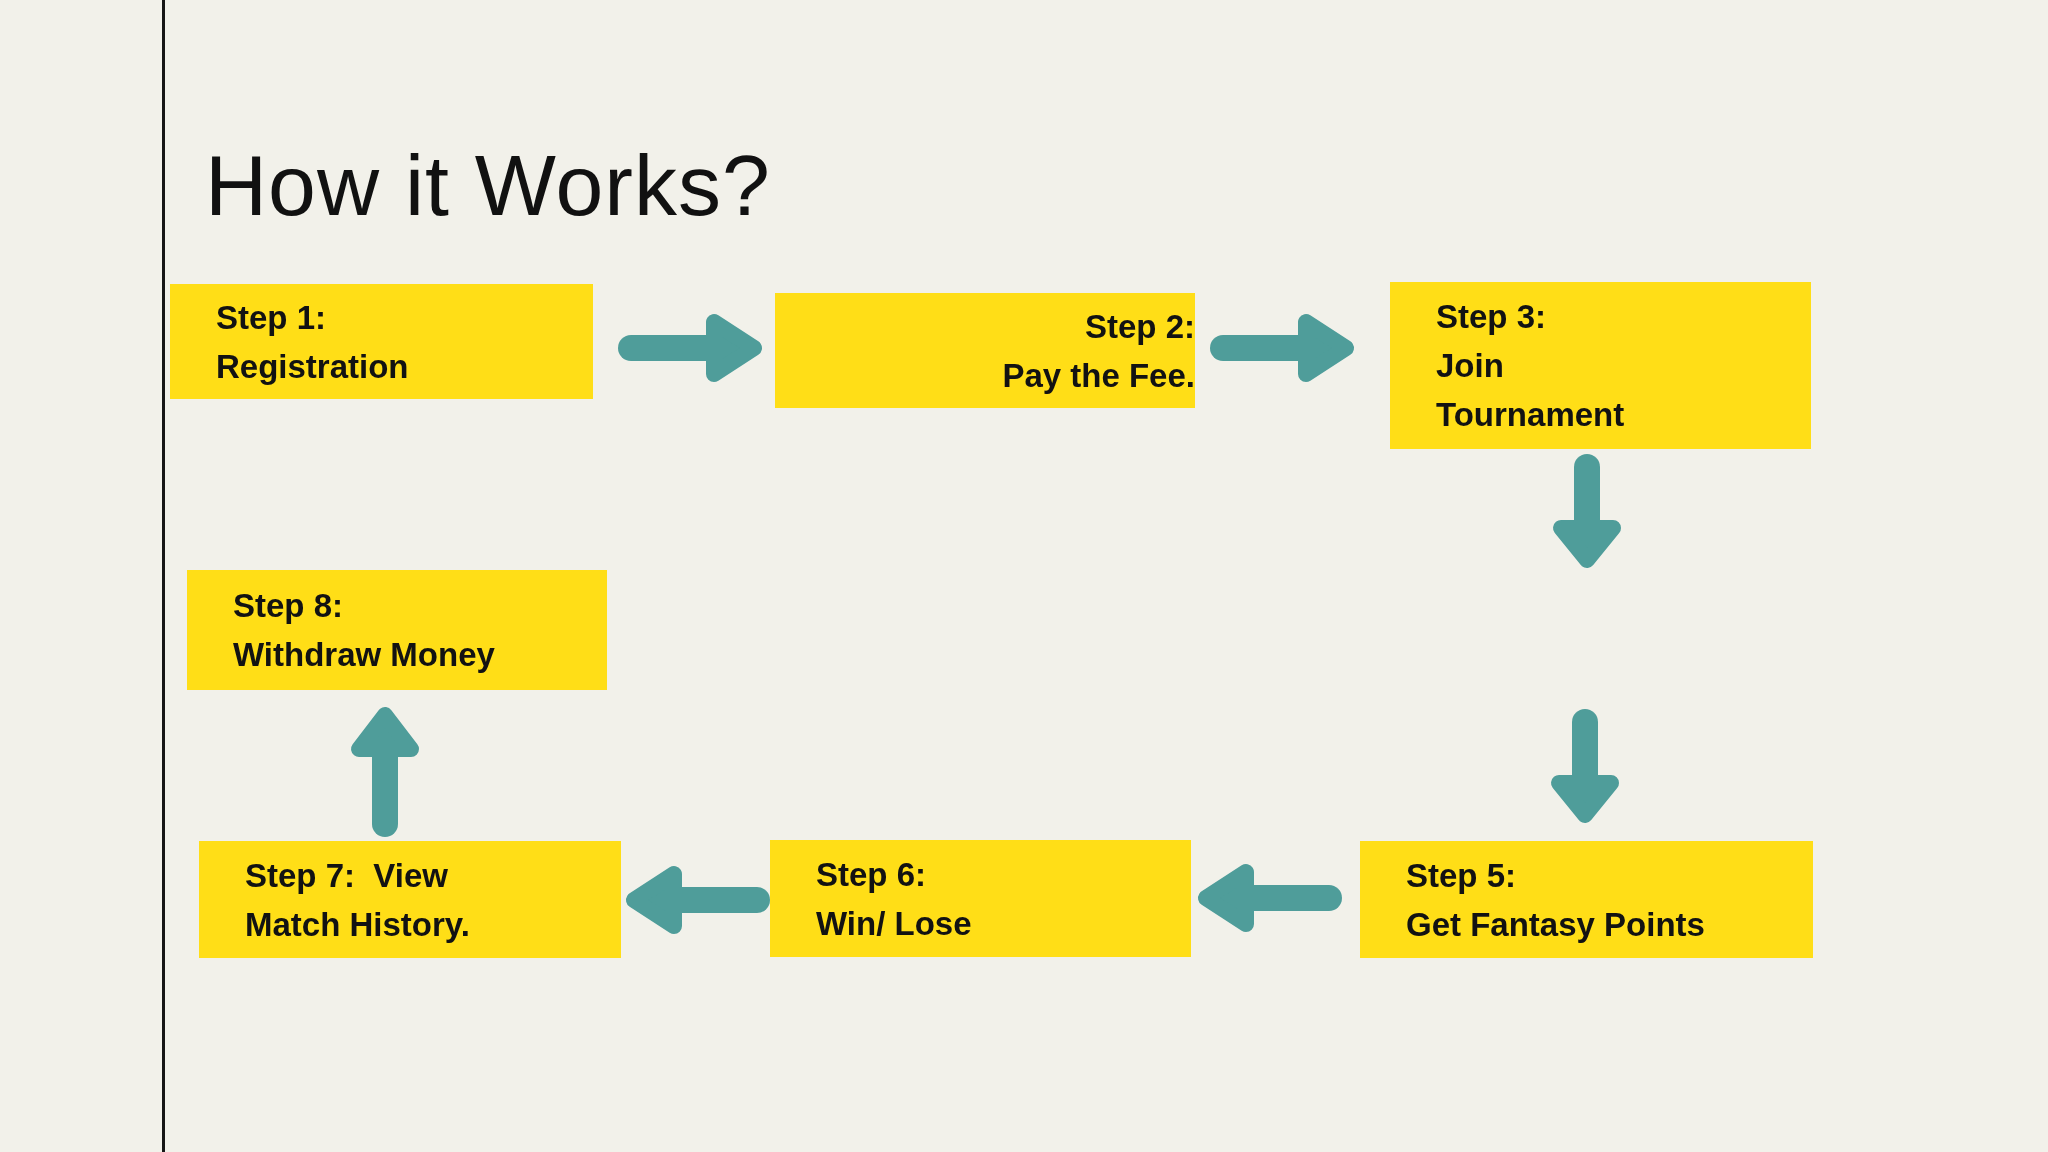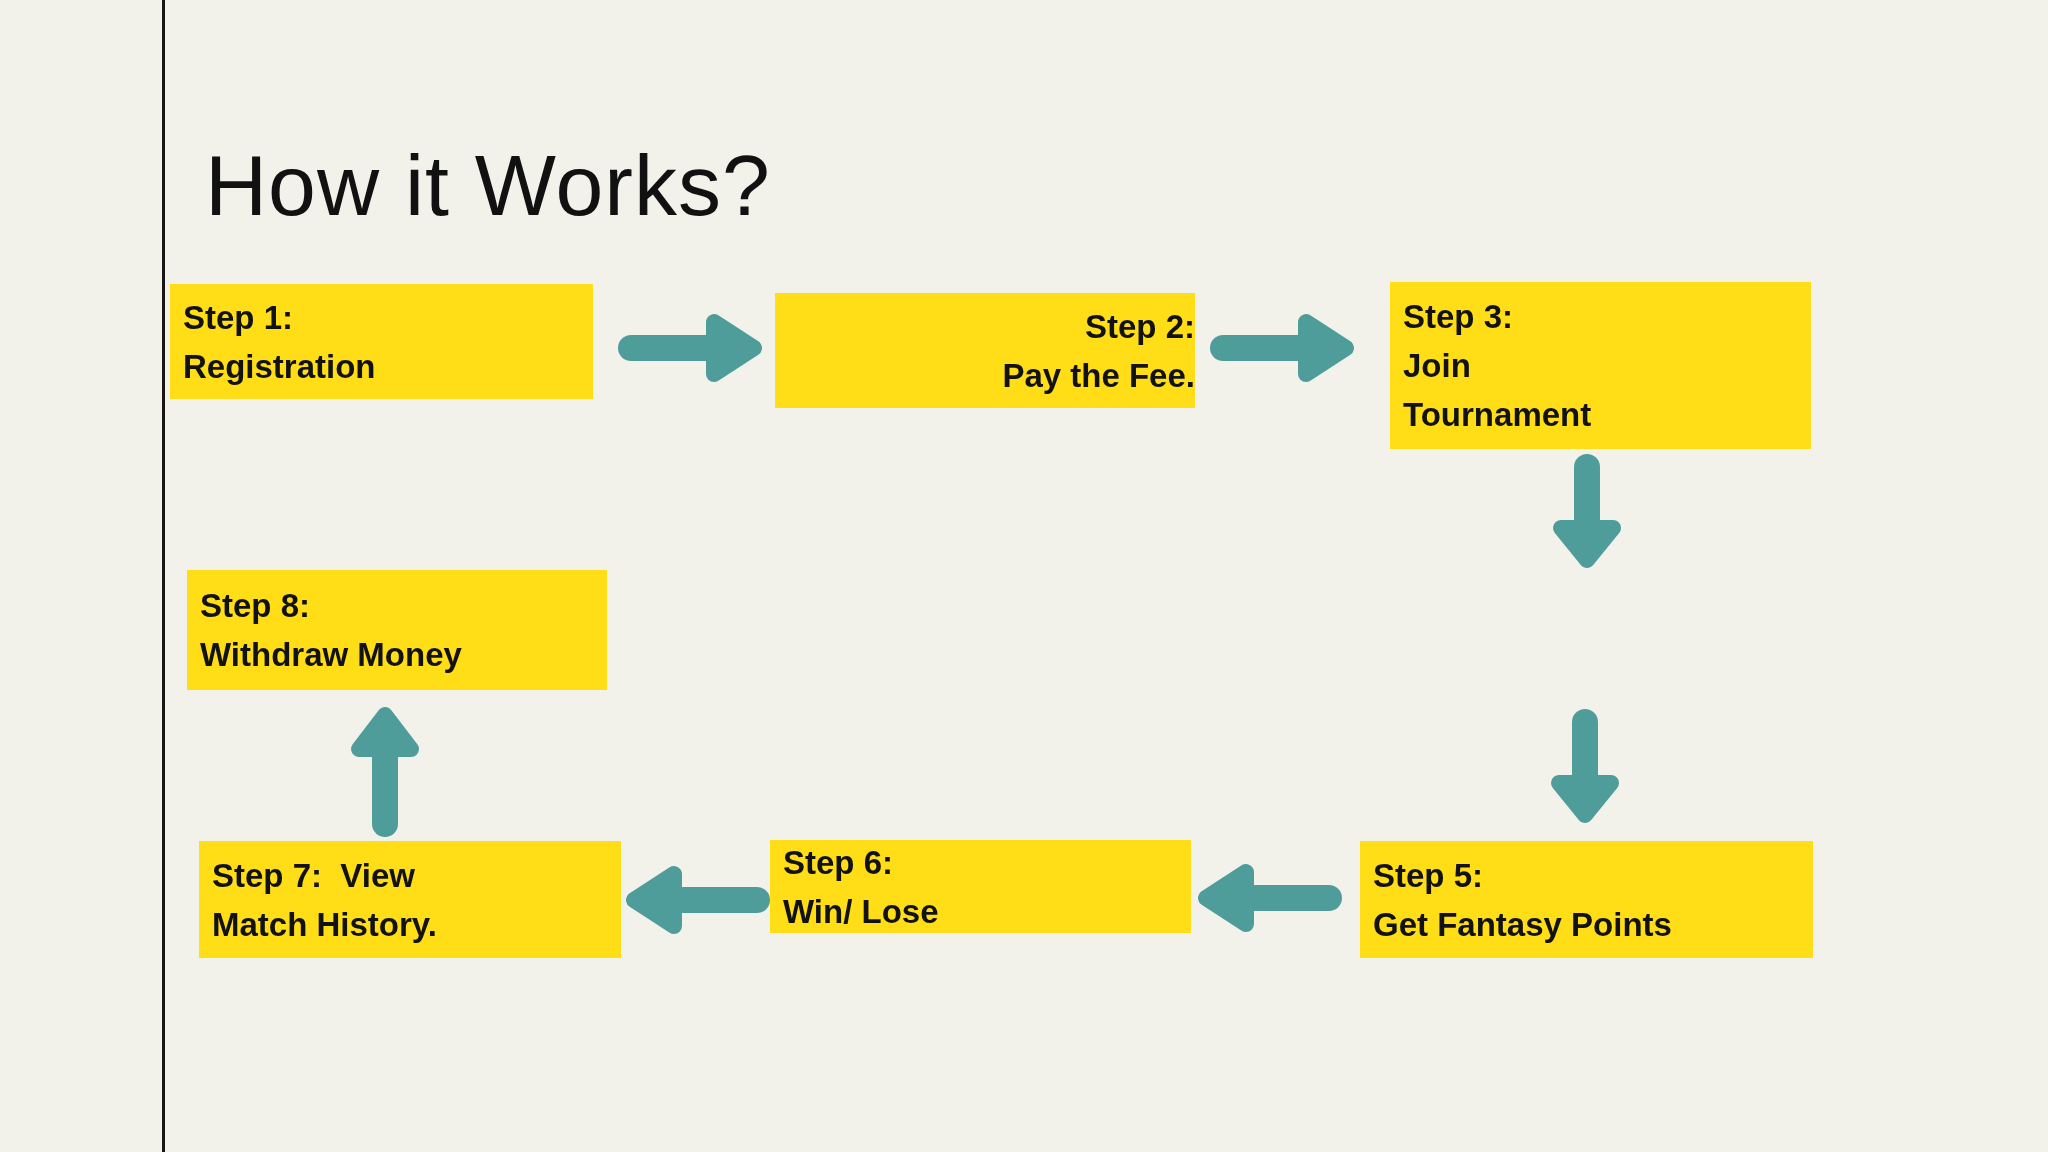--- a/index.html
+++ b/index.html
@@ -33,35 +33,35 @@
     color: #111111;
     white-space: nowrap;
   }
   .step-box {
     position: absolute;
     background: var(--yellow, #FFDE17);
     color: #121212;
     display: flex;
     flex-direction: column;
     justify-content: center;
-    padding-left: 13px;
+    padding-left: 46px;
     box-sizing: border-box;
     font-weight: 700;
     font-size: 33px;
     line-height: 49px;
   }
   .step-box .line {
     white-space: pre-wrap;
   }
   .step-1 { left: 170px;  top: 284px; width: 423px; height: 115px; }
   .step-2 { left: 775px;  top: 293px; width: 420px; height: 115px; align-items: flex-end; }
   .step-3 { left: 1377px; top: 282px; width: 421px; height: 167px; margin-left: 13px; }
   .step-4 { left: 1377px; top: 576px; width: 420px; height: 119px; }
   .step-5 { left: 1360px; top: 841px; width: 453px; height: 117px; }
-  .step-6 { left: 770px;  top: 840px; width: 421px; height: 93px; }
+  .step-6 { left: 770px;  top: 840px; width: 421px; height: 117px; }
   .step-7 { left: 199px;  top: 841px; width: 422px; height: 117px; }
   .step-8 { left: 187px;  top: 570px; width: 420px; height: 120px; }
   .arrow {
     position: absolute;
   }
   .arrow svg { display: block; }
   .arrow svg line,
   .arrow svg path {
     stroke: var(--teal, #4F9D9A);
   }

